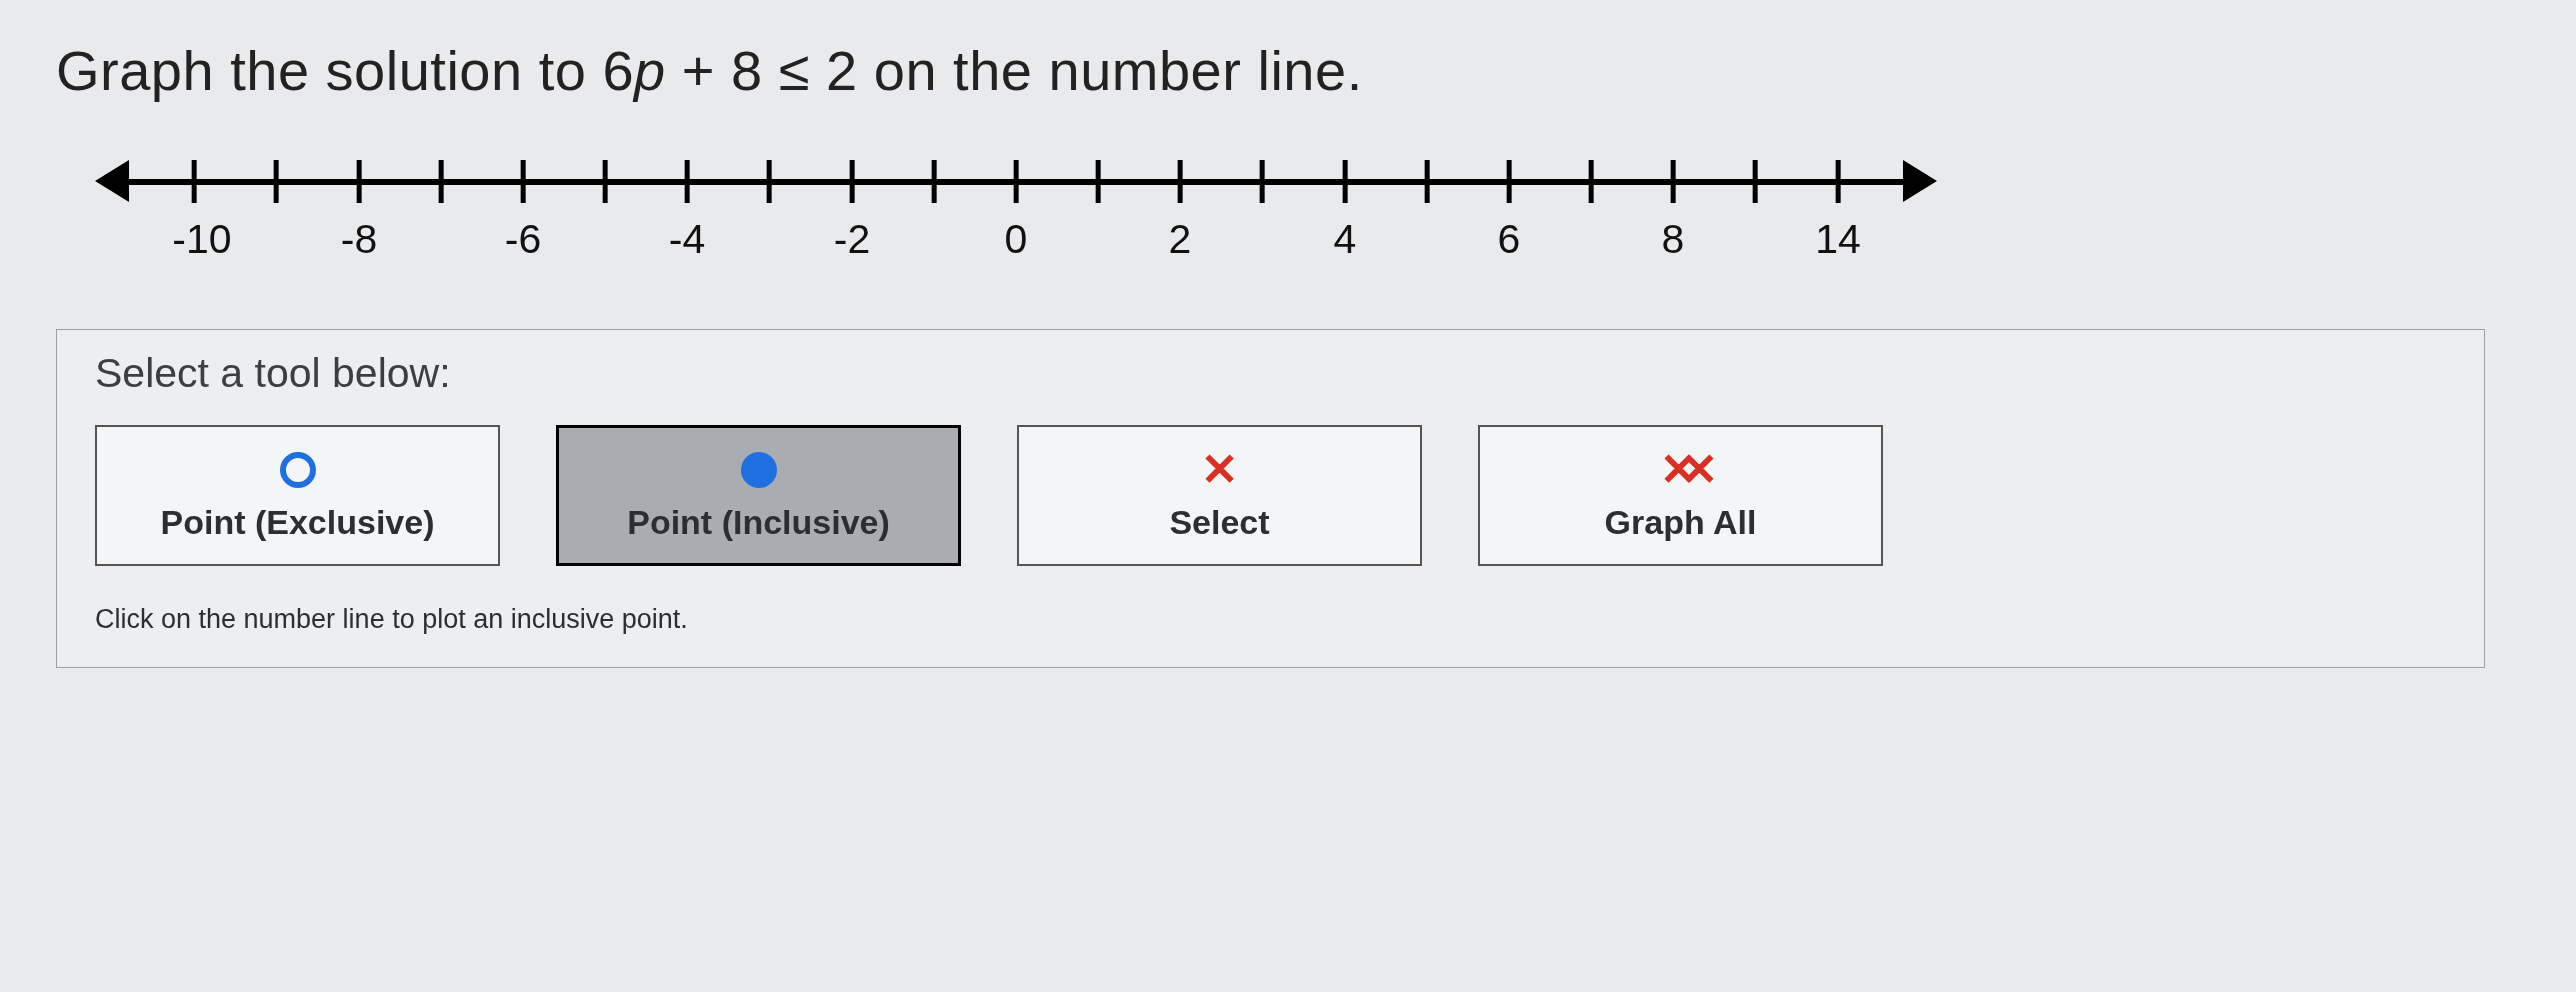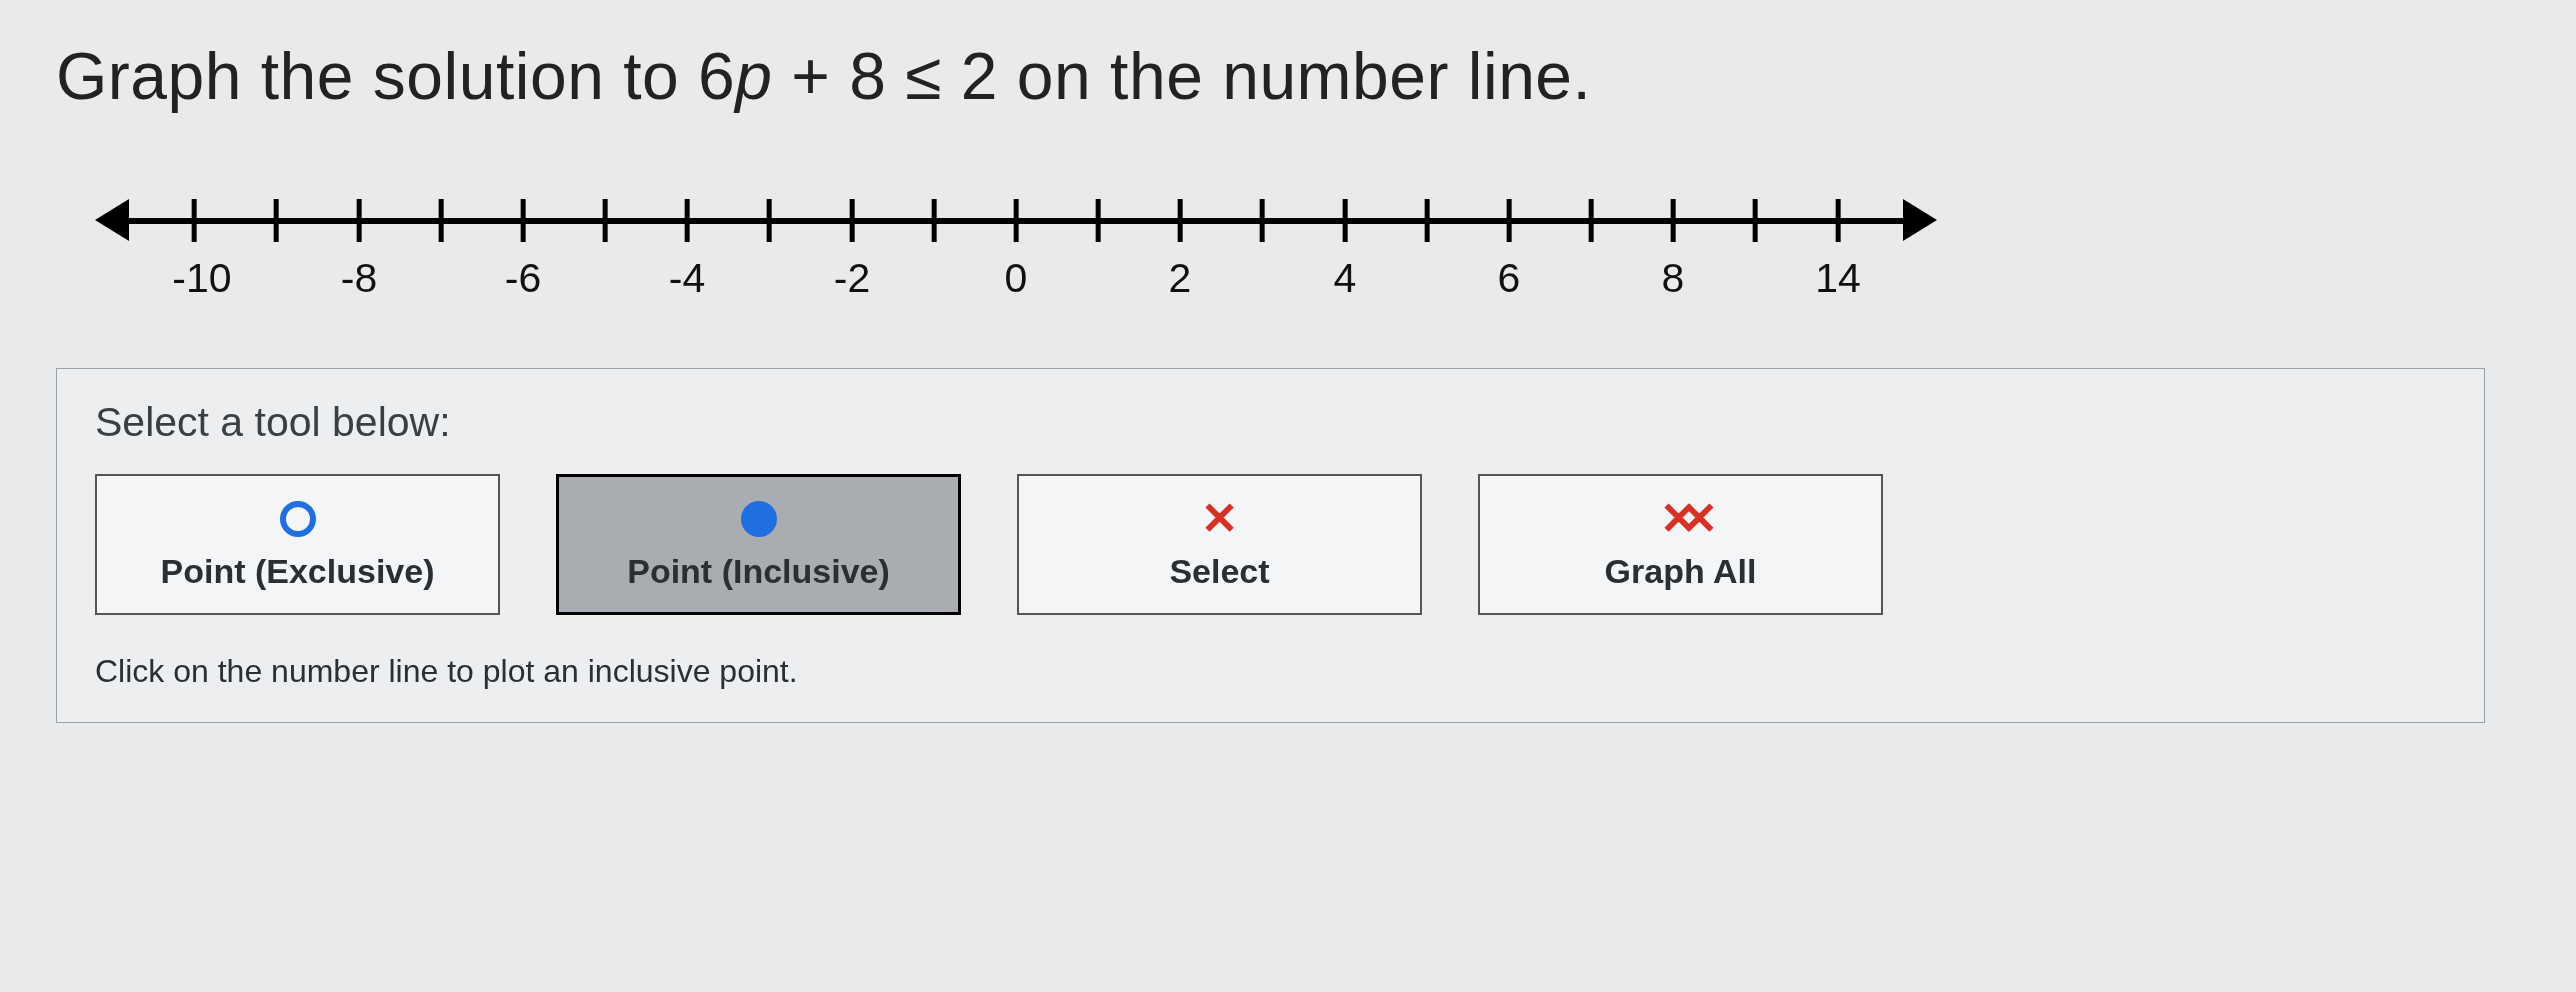--- a/index.html
+++ b/index.html
@@ -6,23 +6,23 @@
   body {
     font-family: Arial, Helvetica, sans-serif;
     background: #e8eaec;
     width: 2576px;
     height: 992px;
     overflow: hidden;
     padding: 38px 56px;
     color: #222;
   }
   .question {
-    font-size: 66px;
+    font-size: 56px;
     font-weight: 400;
-    margin-bottom: 66px;
+    margin-bottom: 38px;
     letter-spacing: 0.5px;
   }
   .question .var { font-style: italic; }
   .numline-wrap {
     position: relative;
     width: 1808px;
     height: 160px;
     margin-left: 56px;
     margin-bottom: 28px;
   }
@@ -62,21 +62,21 @@
   .tick-label {
     position: absolute;
     top: 75px;
     transform: translateX(-50%);
     font-size: 41px;
     color: #111;
   }
   .tool-panel {
     border: 1.9px solid #9aa0a6;
     background: #eceef0;
-    padding: 30px 38px 32px 38px;
+    padding: 20px 38px 32px 38px;
     width: 2429px;
     margin-top: 12px;
   }
   .tool-title {
     font-size: 41px;
     color: #3a3f44;
     margin-bottom: 28px;
   }
   .tool-row {
     display: flex;
@@ -125,21 +125,21 @@
     width: 169px; height: 11.3px; background: #1f6fe0;
   }
   .x-icon {
     font-size: 45px;
     font-weight: 900;
     line-height: 1;
   }
   .x-single { color: #d93025; }
   .x-double { color: #d93025; letter-spacing: -17px; }
   .hint {
-    font-size: 32px;
+    font-size: 27px;
     color: #2b2f33;
   }
 </style>
 </head>
 <body>
 
 <div class="question">
   <span>Graph the solution to 6</span><span class="var">p</span><span> + 8 ≤ 2 on the number line.</span>
 </div>
 

